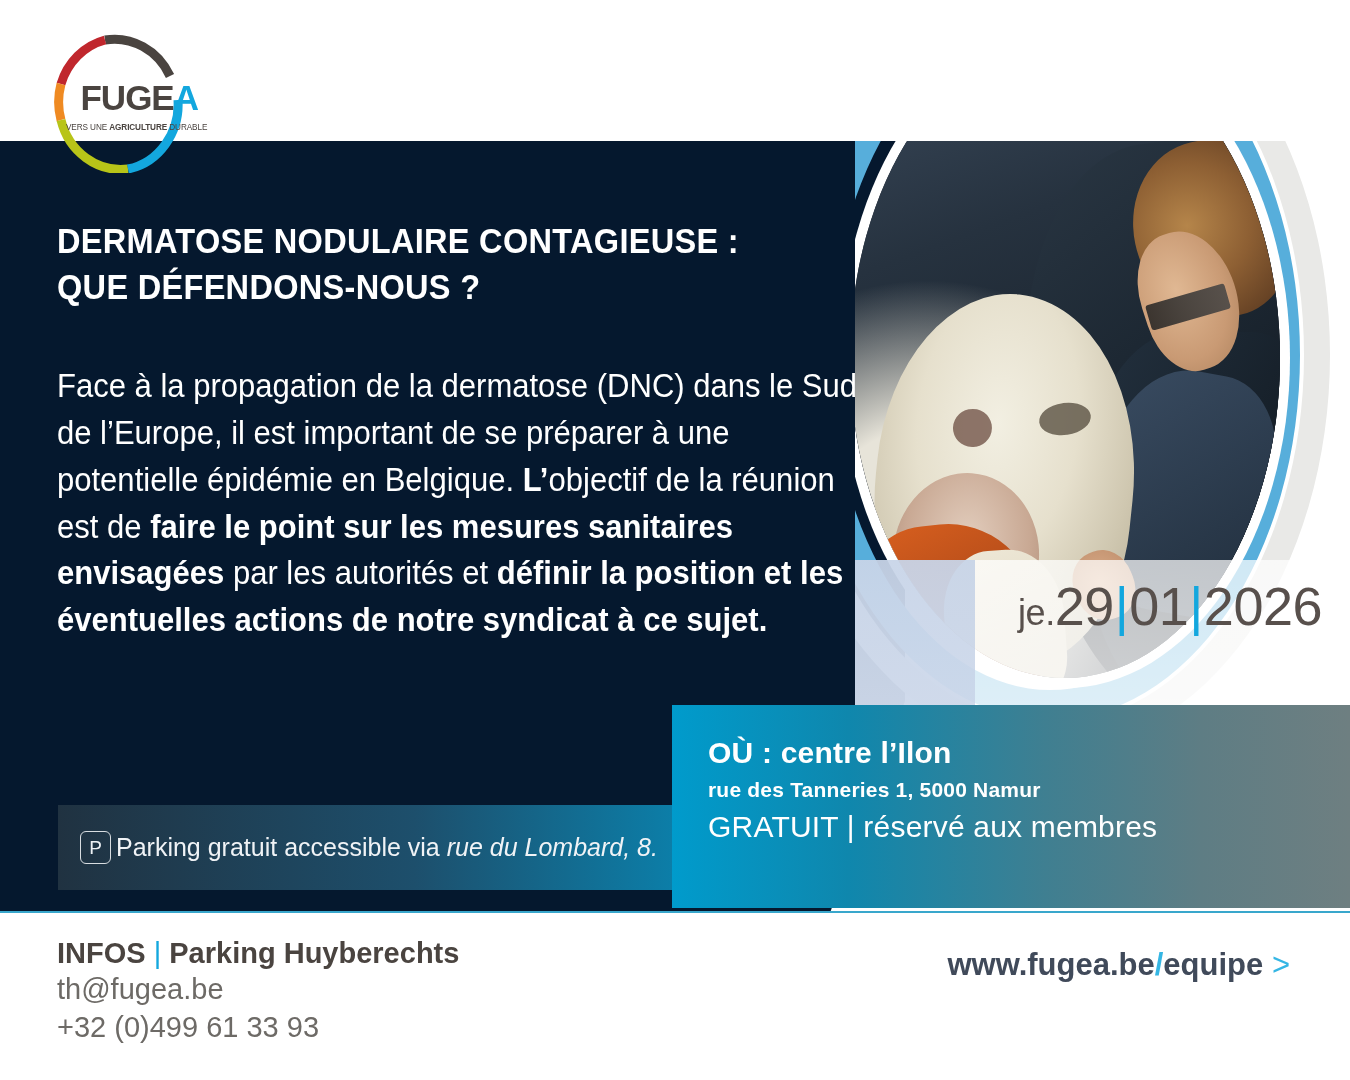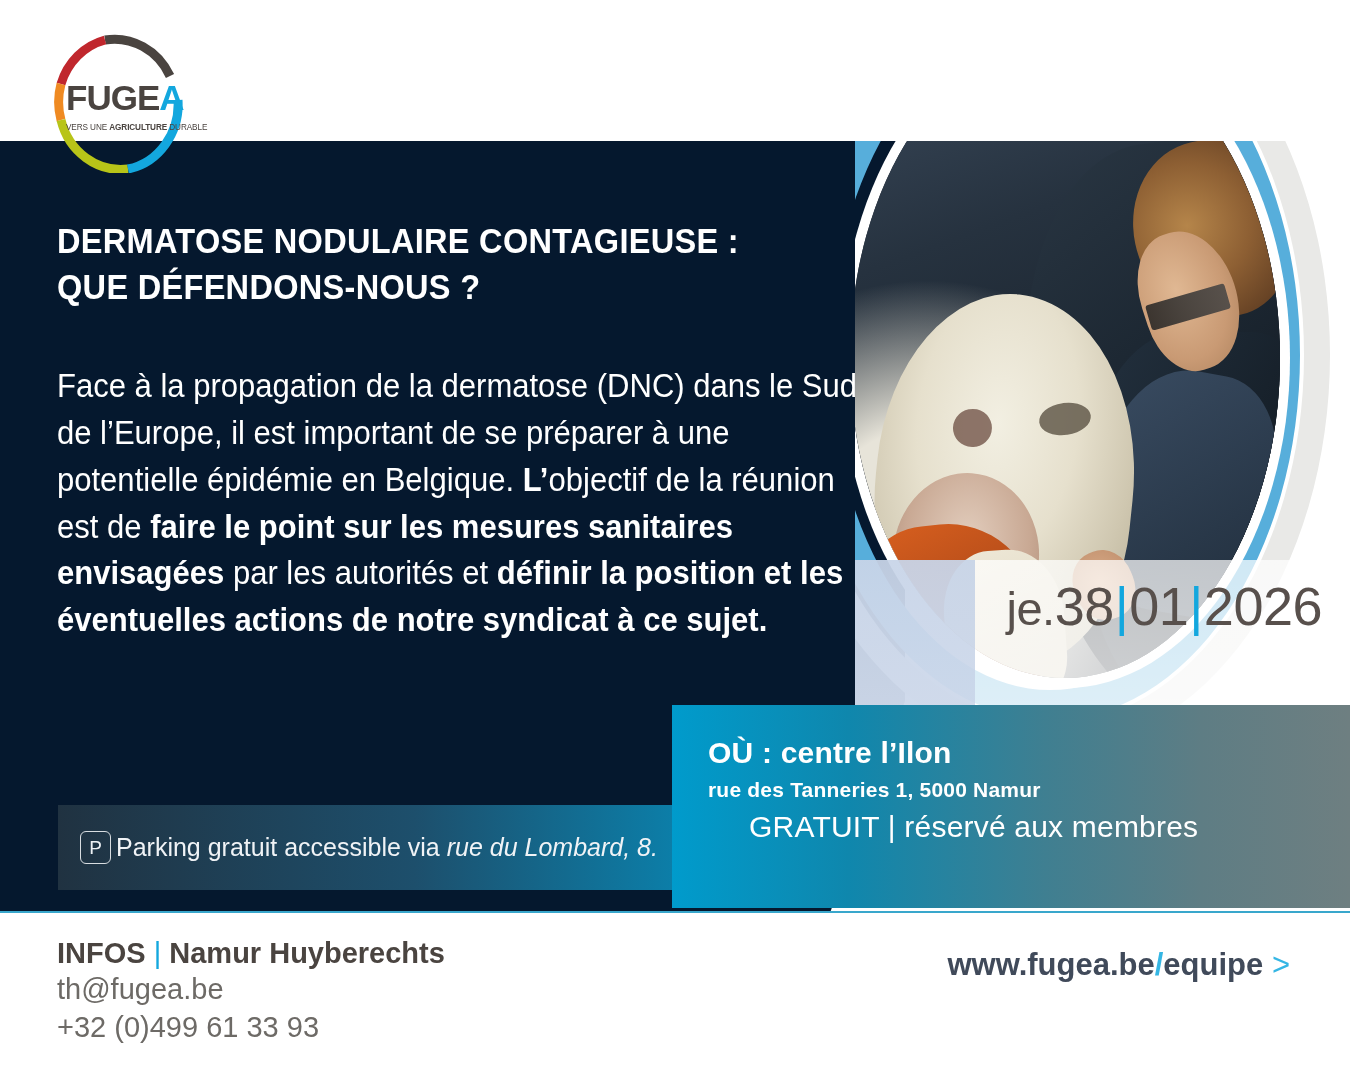--- a/index.html
+++ b/index.html
@@ -8,21 +8,21 @@
     background:#ffffff;
     font-family:"Liberation Sans", sans-serif;
     overflow:hidden;
   }
   .poster{position:relative;width:1350px;height:1080px;background:#fff;overflow:hidden;}
 
   
   .header{position:absolute;left:0;top:0;width:1350px;height:141px;background:#fff;z-index:30;}
   .logo-wrap{position:absolute;left:50px;top:28px;width:140px;height:145px;z-index:42;}
   .logo-ring{position:absolute;left:0;top:0;width:140px;height:145px;}
-  .logo-text{position:absolute;left:16px;top:52px;width:132px;text-align:left;}
+  .logo-text{position:absolute;left:16px;top:52px;width:132px;text-align:right;}
   .logo-fugea{font-family:"Liberation Sans", sans-serif;font-weight:bold;font-size:35px;letter-spacing:-1px;color:#4a4440;line-height:1;}
   .logo-fugea .a-cyan{color:#13A7DE;}
   .logo-tag{font-family:"Liberation Sans", sans-serif;font-size:8.2px;color:#4a4440;letter-spacing:-0.1px;margin-top:8px;white-space:nowrap;}
   .logo-tag b{font-weight:bold;}
 
   .header-title{
     position:absolute;left:236px;top:56px;
     font-size:40px;letter-spacing:0.5px;
     color:#4d4d4d;font-weight:normal;
     font-family:"Liberation Sans", sans-serif;
@@ -95,21 +95,21 @@
 
   .photo-wash{position:absolute;left:855px;top:560px;width:495px;height:148px;
      background:linear-gradient(180deg,rgba(255,255,255,.72),rgba(255,255,255,.80));z-index:16;}
   .photo-wash2{position:absolute;left:855px;top:560px;width:120px;height:148px;
      background:linear-gradient(180deg,rgba(190,205,228,.8),rgba(200,212,232,.85));z-index:17;}
 
   
   .date-block{position:absolute;right:28px;top:578px;z-index:24;text-align:right;color:#58504c;}
   .date-time{font-size:32px;font-family:"Liberation Sans", sans-serif;letter-spacing:0.5px;line-height:1;margin-bottom:4px;}
   .date-line{font-size:54px;font-family:"Liberation Sans", sans-serif;line-height:1.05;white-space:nowrap;letter-spacing:-0.5px;}
-  .date-line .small{font-size:47px;margin-left:20px;}
+  .date-line .small{font-size:36px;margin-left:20px;}
   .date-line .sep{color:#13A7DE;font-weight:300;padding:0 1px;}
 
   
   .parking{
     position:absolute;left:58px;top:805px;width:615px;height:85px;z-index:22;
     background:linear-gradient(90deg,#203241 0%,#1d4f6c 58%,#0c7ea8 100%);
     display:flex;align-items:center;padding-left:22px;box-sizing:border-box;
   }
   .p-box{
     width:29px;height:31px;border:1.6px solid #d8dde1;border-radius:6px;
@@ -120,21 +120,21 @@
   .parking-text i{font-style:italic;}
 
   
   .locbox{
     position:absolute;left:672px;top:705px;width:678px;height:203px;z-index:25;
     background:linear-gradient(90deg,#009BCC 0%,#0f87ad 26%,#3f7f91 55%,#5e7d84 78%,#6e7f81 100%);
     padding:26px 0 0 36px;box-sizing:border-box;color:#ffffff;
   }
   .loc-l1{font-size:30px;font-weight:bold;line-height:1.45;letter-spacing:0.2px;}
   .loc-l2{font-size:21px;font-weight:bold;line-height:1.45;letter-spacing:0.2px;}
-  .loc-l3{font-size:30px;font-weight:normal;line-height:1.45;letter-spacing:0.2px;margin-left:41px;}
+  .loc-l3{font-size:30px;font-weight:normal;line-height:1.45;letter-spacing:0.2px;}
 
   
   .title{
     position:absolute;left:57px;top:218px;width:830px;z-index:20;
     color:#ffffff;font-weight:bold;font-size:35px;line-height:1.32;
     letter-spacing:0.3px;
     transform:scaleX(0.93);transform-origin:left top;
   }
   .body{
     position:absolute;left:57px;top:363px;width:860px;z-index:20;
@@ -213,38 +213,38 @@
     <div>DERMATOSE NODULAIRE CONTAGIEUSE :</div>
     <div>QUE DÉFENDONS-NOUS ?</div>
   </div>
 
   <div class="body" id="body-paragraph"><span>Face à la propagation de la dermatose (DNC) dans le Sud de l’Europe, il est important de se préparer à une potentielle épidémie en Belgique. </span><b>L’</b><span>objectif de la réunion est de </span><b>faire le point sur les mesures sanitaires envisagées</b><span> par les autorités et </span><b>définir la position et les éventuelles actions de notre syndicat à ce sujet.</b></div>
 
   <div class="photo-wash"></div>
   <div class="photo-wash2"></div>
 
   <div class="date-block">
-    <div class="date-line"><span class="small">je.</span><span>38</span><span class="sep">|</span><span>01</span><span class="sep">|</span><span>2026</span></div>
+    <div class="date-line"><span class="small">je.</span><span>29</span><span class="sep">|</span><span>01</span><span class="sep">|</span><span>2026</span></div>
   </div>
 
   <div class="parking">
     <div class="p-box">P</div>
     <div class="parking-text"><span>Parking gratuit accessible via </span><i>rue du Lombard, 8.</i></div>
   </div>
 
   <div class="locbox">
     <div class="loc-l1">OÙ : centre l’Ilon</div>
     <div class="loc-l2">rue des Tanneries 1, 5000 Namur</div>
     <div class="loc-l3">GRATUIT | réservé aux membres</div>
   </div>
 
   <div class="footer-line"></div>
   <div class="footer">
     <div class="f-left">
-      <div class="f-infos"><span>INFOS</span><span class="bar"> | </span><span>Namur Huyberechts</span></div>
+      <div class="f-infos"><span>INFOS</span><span class="bar"> | </span><span>Parking Huyberechts</span></div>
       <div class="f-mail">th@fugea.be</div>
       <div class="f-phone">+32 (0)499 61 33 93</div>
     </div>
     <div class="f-right">
       <div class="f-url"><span>www.fugea.be</span><span class="slash">/</span><span>equipe</span> <span class="chev">&gt;</span></div>
     </div>
   </div>
 
 </div>
 

